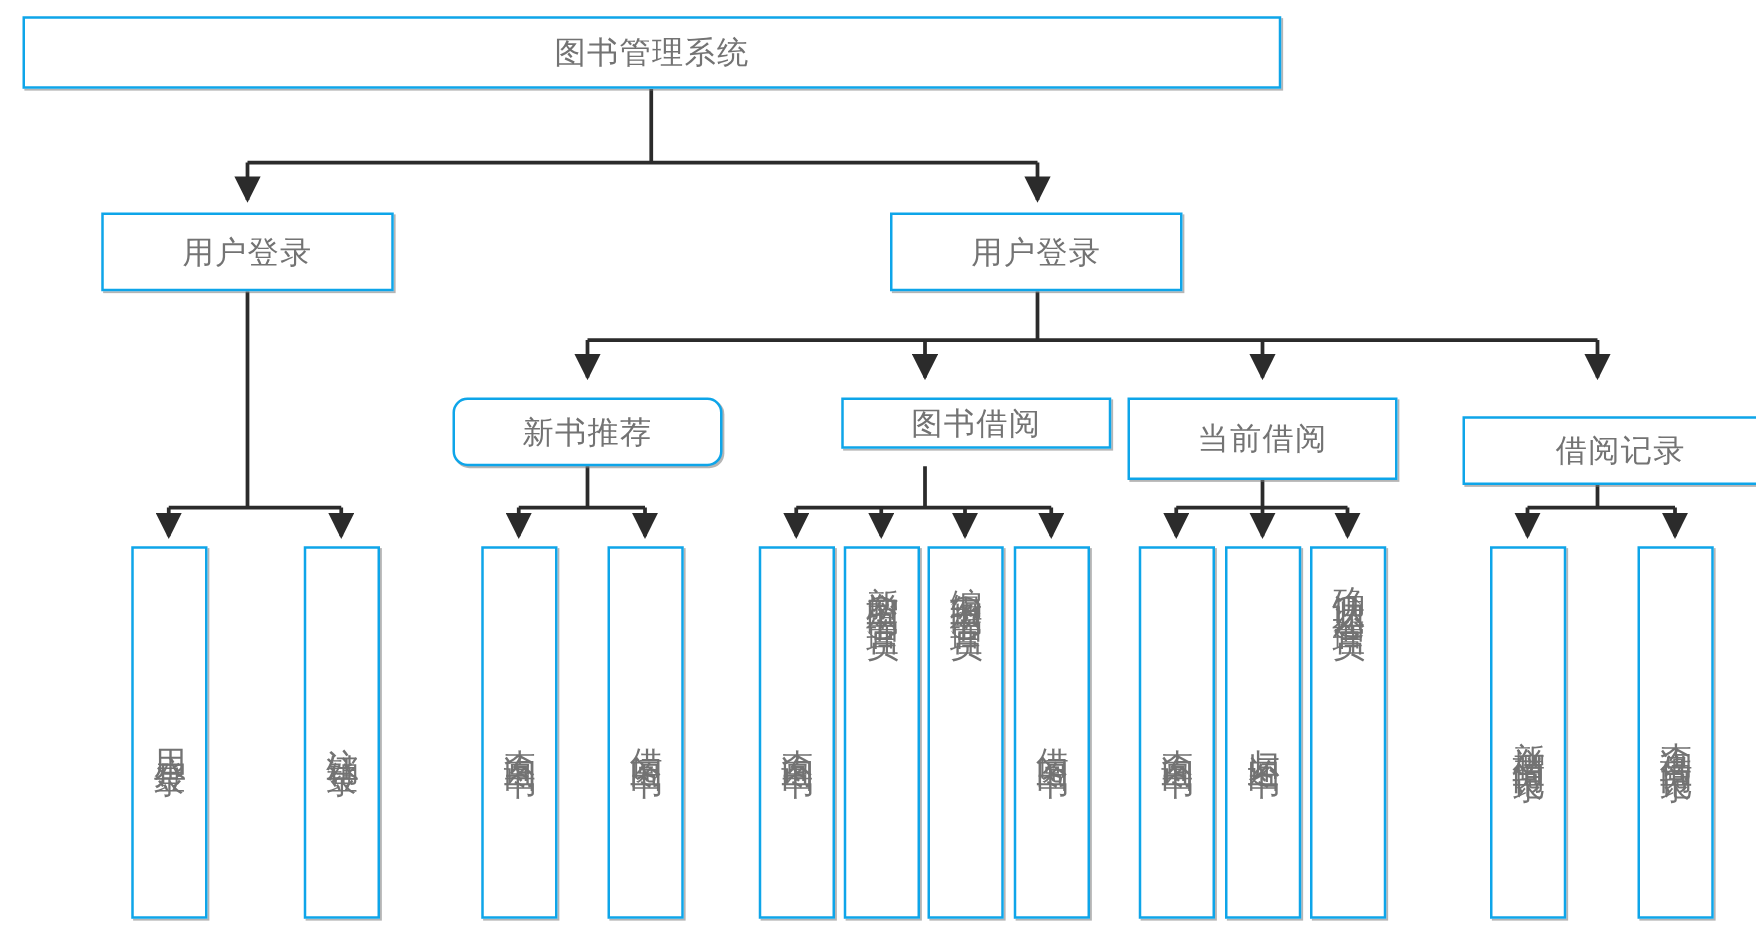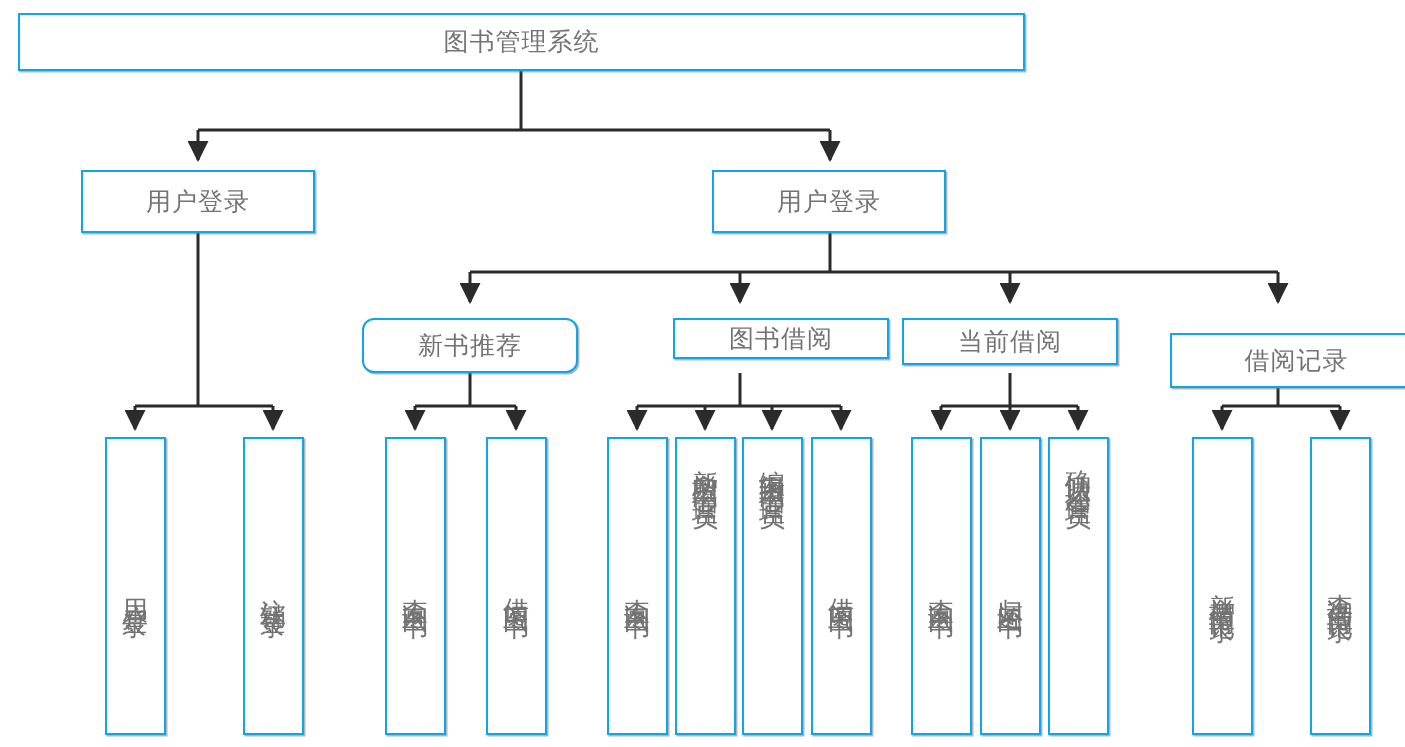--- a/index.html
+++ b/index.html
@@ -158,21 +158,21 @@
   </div>
 
   <div class="node horizontal" style="left:362px; top:318px; width:216px; height:55px;border-radius:12px;">
     <span class="node-label">新书推荐</span>
   </div>
 
   <div class="node horizontal" style="left:632px; top:318px; width:216px; height:41px;margin-left:41px;">
     <span class="node-label">图书借阅</span>
   </div>
 
-  <div class="node horizontal" style="left:902px; top:318px; width:216px; height:47px;">
+  <div class="node horizontal" style="left:902px; top:318px; width:216px; height:66px;">
     <span class="node-label">当前借阅</span>
   </div>
 
   <div class="node horizontal" style="left:1170px; top:333px; width:253px; height:55px;">
     <span class="node-label">借阅记录</span>
   </div>
 
   <div class="node vertical" style="left:105px; top:437px; width:61px; height:298px;">
     <div class="vertical-wrap">
       <span class="node-label">用户登录</span>

